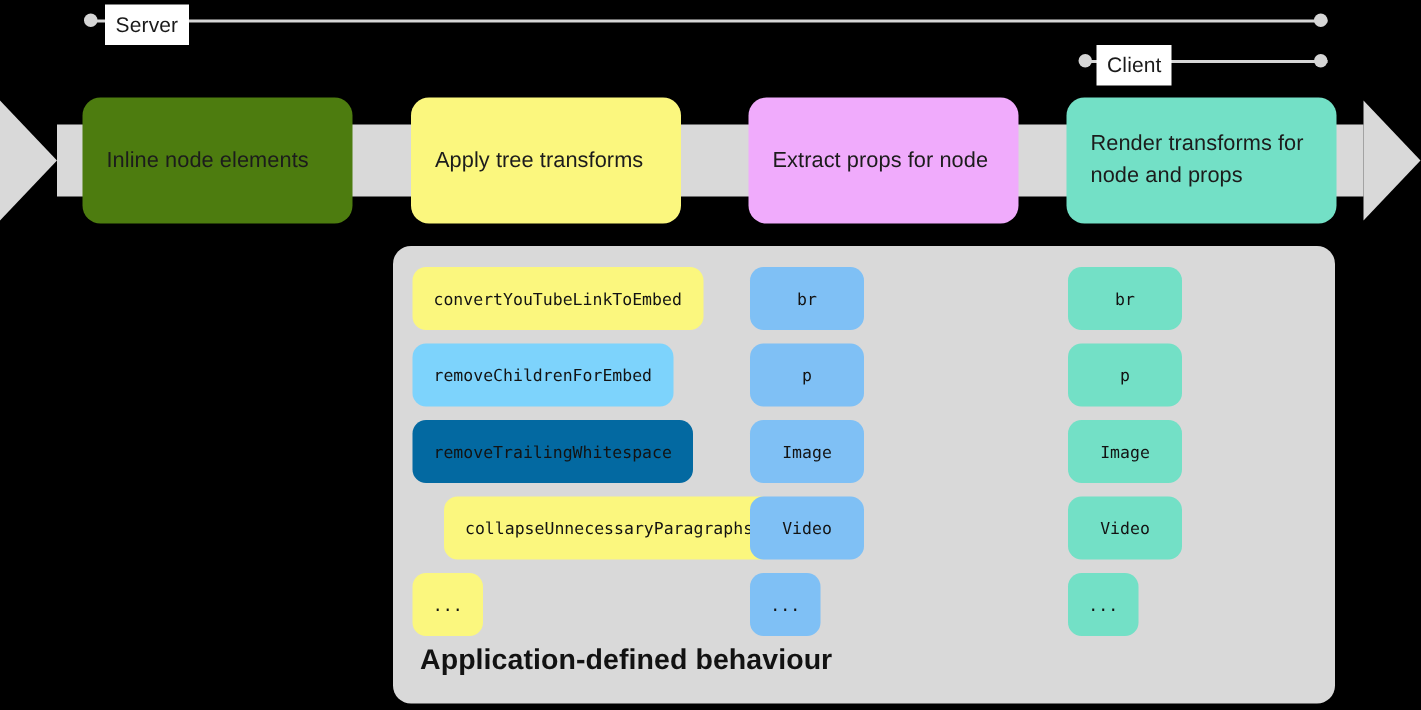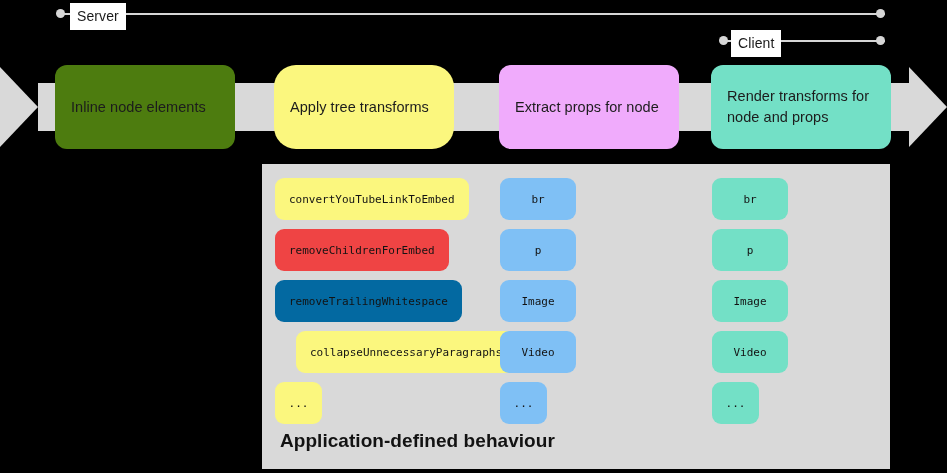--- a/index.html
+++ b/index.html
@@ -88,21 +88,21 @@
   }
 
   
   #panel {
     position: absolute;
     left: 262px;
     top: 164px;
     width: 628px;
     height: 305px;
     background: #d9d9d9;
-    border-radius: 0;
+    border-radius: 12px;
   }
   #panel-title {
     position: absolute;
     left: 18px;
     bottom: 17px;
     font-size: 19px;
     font-weight: bold;
     color: #121212;
     letter-spacing: 0.05px;
   }
@@ -156,37 +156,37 @@
   <div class="scope-label" style="left:731px; top:30px;">Client</div>
 
   <div class="arrow-head left" style="left:0px; top:67px;"></div>
   <div class="band" style="left:38px; top:83px; width:871px; height:48px;"></div>
   <div class="arrow-head right" style="left:909px; top:67px;"></div>
 
   <div class="stage" style="left:55px; width:180px; background:#4d7c0f;">
     <span class="stage-label">Inline node elements</span>
   </div>
 
-  <div class="stage" style="left:274px; width:180px; background:#fbf77e;border-radius:22px;">
+  <div class="stage" style="left:274px; width:180px; background:#fbf77e;">
     <span class="stage-label">Apply tree transforms</span>
   </div>
 
   <div class="stage" style="left:499px; width:180px; background:#f0abfc;">
     <span class="stage-label">Extract props for node</span>
   </div>
 
   <div class="stage" style="left:711px; width:180px; background:#73e0c6;">
     <span class="stage-label">Render transforms for node and props</span>
   </div>
 
   <div id="panel">
 
     <div class="pill-col col-transforms">
       <div class="pill" style="background:#fbf77e;">convertYouTubeLinkToEmbed</div>
-      <div class="pill" style="background:#ef4444;">removeChildrenForEmbed</div>
+      <div class="pill" style="background:#7dd3fc;">removeChildrenForEmbed</div>
       <div class="pill" style="background:#0369a1;">removeTrailingWhitespace</div>
       <div class="pill" style="background:#fbf77e;margin-left:21px;">collapseUnnecessaryParagraphs</div>
       <div class="pill centered" style="background:#fbf77e; width:47px; padding:0;">...</div>
     </div>
 
     <div class="pill-col col-props">
       <div class="pill" style="background:#7fc0f5;">br</div>
       <div class="pill" style="background:#7fc0f5;">p</div>
       <div class="pill" style="background:#7fc0f5;">Image</div>
       <div class="pill" style="background:#7fc0f5;">Video</div>

